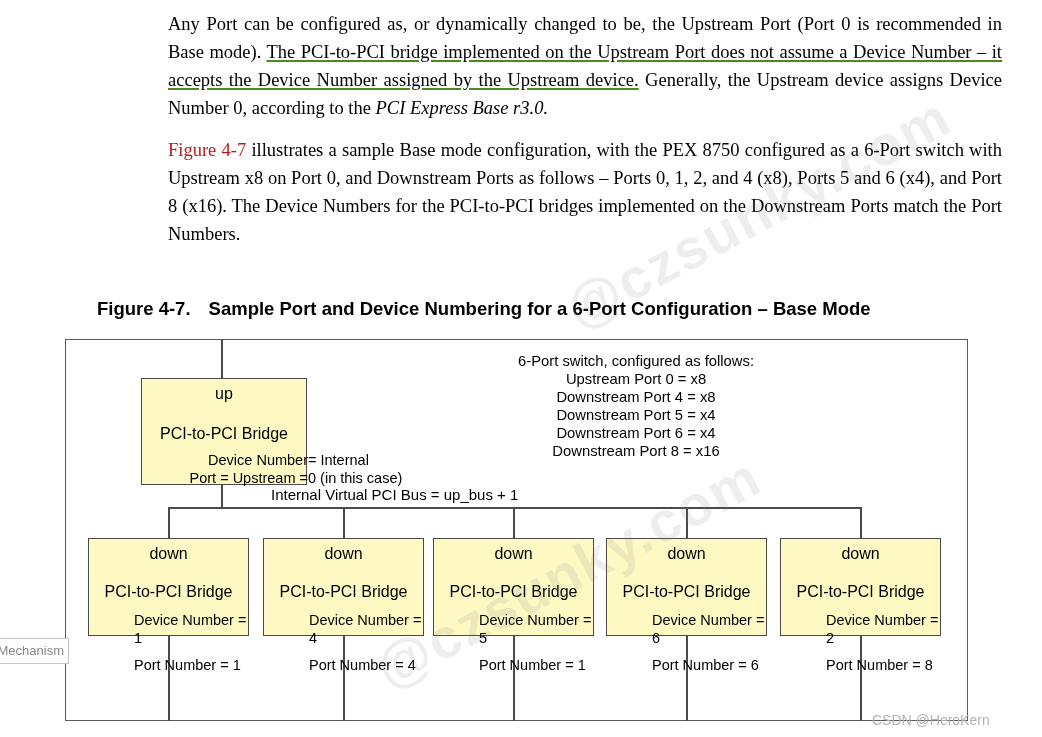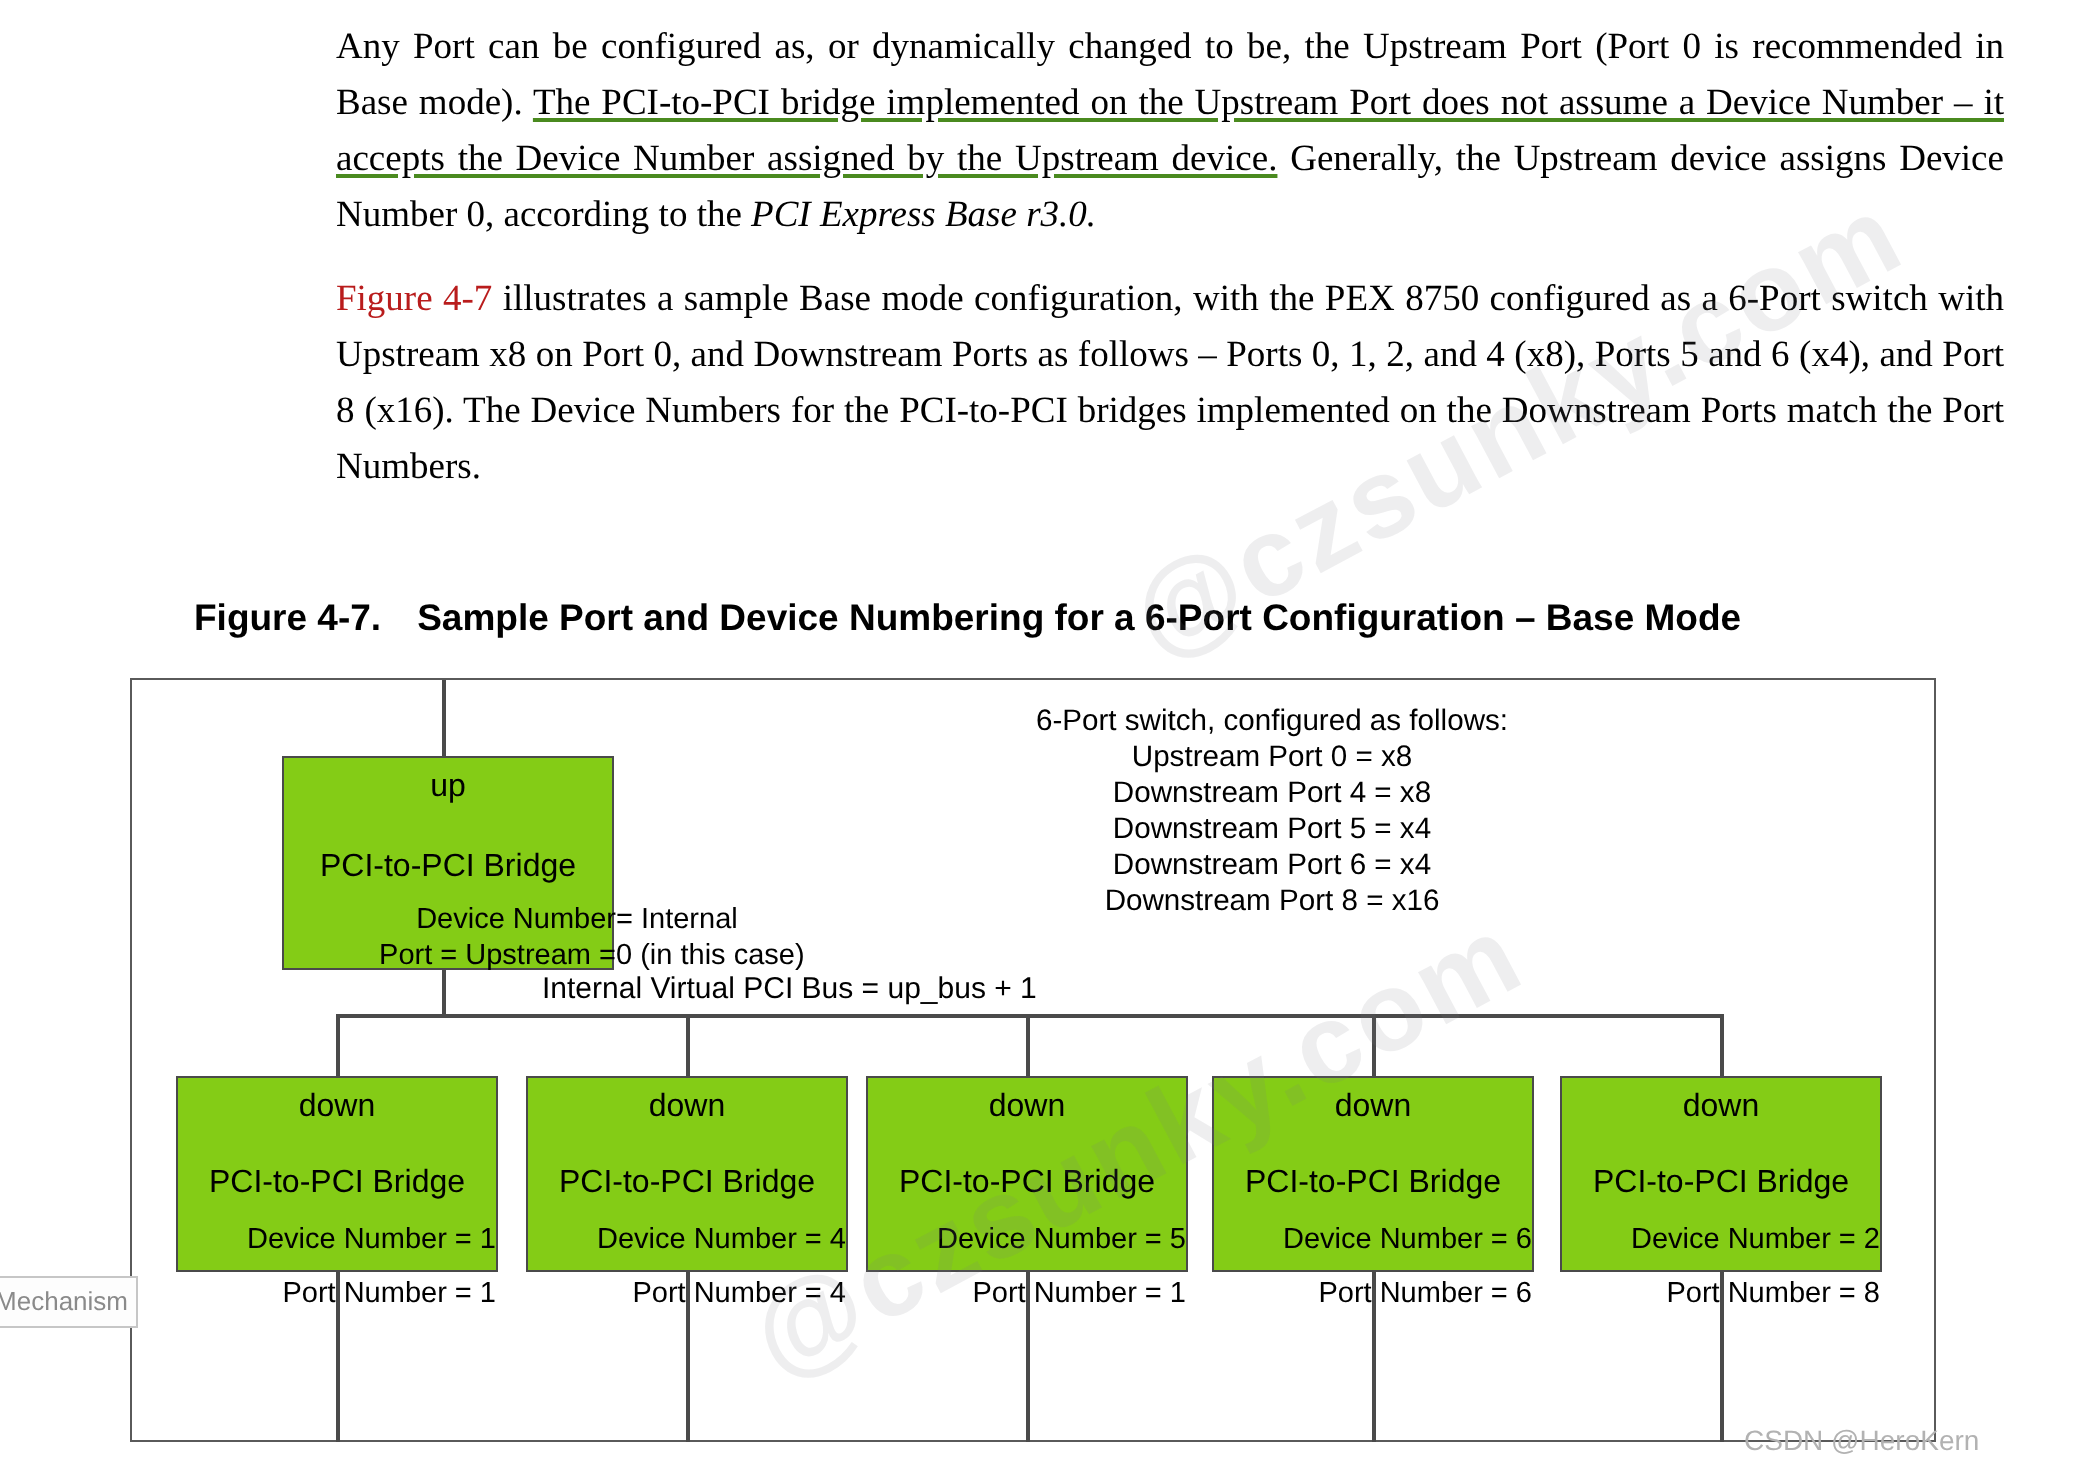--- a/index.html
+++ b/index.html
@@ -91,40 +91,41 @@
   }
   #diagram .line {
     position: absolute;
     background: #4a4a4a;
   }
   #diagram .vline { width: 1.6px; }
   #diagram .hline { height: 1.6px; }
 
   .node {
     position: absolute;
-    background: #84cc16;
+    background: #fef9c3;
     border: 1.3px solid #4a4a4a;
     box-sizing: border-box;
     z-index: 4;
   }
   .node .n-title {
     text-align: center;
     font-size: 16px;
     margin-top: 5px;
     line-height: 20px;
   }
   .node .n-sub {
     text-align: center;
     font-size: 16px;
     line-height: 20px;
   }
   .node .n-det {
-    text-align: right;
+    text-align: left;
     font-size: 14.5px;
     line-height: 18px;
+    padding-left: 45px;
   }
 
   
   #node-up { left: 75px; top: 38px; width: 166px; height: 107px; }
   #node-up .n-sub { margin-top: 20px; }
   #node-up .n-det-wrap {
     position: absolute;
     left: 0; top: 72px;
     width: 166px;
   }

